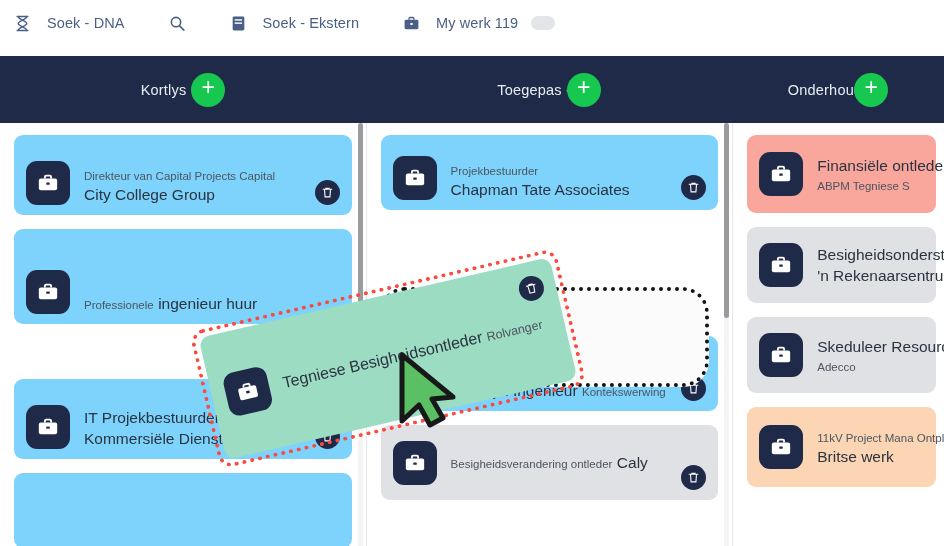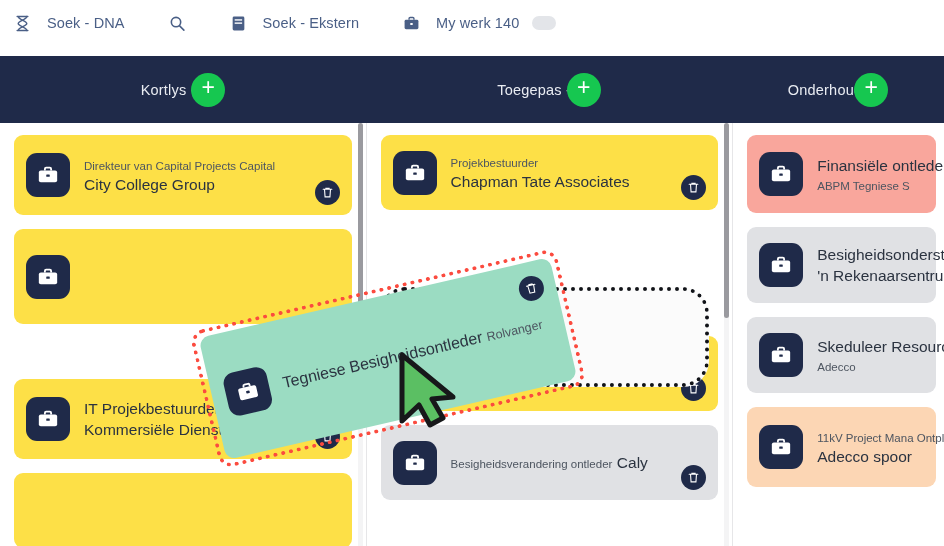--- a/index.html
+++ b/index.html
@@ -72,21 +72,21 @@
   .col-divider{
     width:1px; background:#e6e6e8; height:423px; flex:0 0 1px;
   }
 
   
   .card{
     position:relative; width:100%; border-radius:9px;
     min-height:75px; margin-bottom:14px;
     display:flex; align-items:center; padding:10px 12px;
   }
-  .card.green { background:#fde047; }
+  .card.green { background:#7dd3fc;align-items:flex-end; }
   .card.grey  { background:#e0e1e4; }
   .card.red   { background:#f9a69c; }
   .card.orange{ background:#fcd6b4; }
 
   .card-ico{
     width:44px; height:44px; border-radius:11px; background:#1f2a49;
     flex:0 0 44px; display:flex; align-items:center; justify-content:center;
     margin-right:14px;
   }
   .card-ico svg{ width:22px; height:22px; display:block; }
@@ -170,21 +170,21 @@
   <div class="tab-sep"></div>
 
   <div class="tab">
     <span class="tab-ico">
       <svg viewBox="0 0 16 16">
         <rect x="1.5" y="4.5" width="13" height="9" rx="1.4" fill="#4a5f86"></rect>
         <path d="M5.7 4.5V3.3a1 1 0 0 1 1-1h2.6a1 1 0 0 1 1 1v1.2" fill="none" stroke="#4a5f86" stroke-width="1.3"></path>
         <rect x="6.8" y="7.6" width="2.4" height="1.7" rx=".4" fill="#ffffff"></rect>
       </svg>
     </span>
-    <span class="tab-label">My werk 140</span>
+    <span class="tab-label">My werk 119</span>
     <span class="tab-badge"></span>
   </div>
 </div>
 
 <div id="board">
 
   <div id="header-bar">
     <div class="col-head" style="width:366px">
       <span class="col-head-title">Kortlys +</span>
       <span class="plus-circle">
@@ -229,20 +229,24 @@
       </div>
 
       <div class="card green" style="height:95px">
         <span class="card-ico">
           <svg viewBox="0 0 24 24">
               <rect x="2" y="7" width="20" height="13" rx="2.2" fill="#fff"></rect>
               <path d="M8.6 7V5.4A1.4 1.4 0 0 1 10 4h4a1.4 1.4 0 0 1 1.4 1.4V7" fill="none" stroke="#fff" stroke-width="2"></path>
               <rect x="10.1" y="11.4" width="3.8" height="2.6" rx=".6" fill="#1f2a49"></rect>
             </svg>
         </span>
+        <span class="card-text">
+          <span class="line-sm">Professionele</span>
+          <span class="line-lg">ingenieur huur</span>
+        </span>
       </div>
 
       <div class="card green" style="height:80px;margin-top:55px">
         <span class="card-ico">
           <svg viewBox="0 0 24 24">
               <rect x="2" y="7" width="20" height="13" rx="2.2" fill="#fff"></rect>
               <path d="M8.6 7V5.4A1.4 1.4 0 0 1 10 4h4a1.4 1.4 0 0 1 1.4 1.4V7" fill="none" stroke="#fff" stroke-width="2"></path>
               <rect x="10.1" y="11.4" width="3.8" height="2.6" rx=".6" fill="#1f2a49"></rect>
             </svg>
         </span>
@@ -381,21 +385,21 @@
       <div class="card orange" style="height:80px;margin-top:12px">
         <span class="card-ico">
           <svg viewBox="0 0 24 24">
               <rect x="2" y="7" width="20" height="13" rx="2.2" fill="#fff"></rect>
               <path d="M8.6 7V5.4A1.4 1.4 0 0 1 10 4h4a1.4 1.4 0 0 1 1.4 1.4V7" fill="none" stroke="#fff" stroke-width="2"></path>
               <rect x="10.1" y="11.4" width="3.8" height="2.6" rx=".6" fill="#1f2a49"></rect>
             </svg>
         </span>
         <span class="card-text">
           <span class="line-sm">11kV Project Mana Ontplooi</span>
-          <span class="line-lg">Adecco spoor</span>
+          <span class="line-lg">Britse werk</span>
         </span>
       </div>
     </div>
 
   </div>
 
   <div id="dropzone"></div>
 
   <div id="dragcard">
     <div class="ghost-outline"></div>

